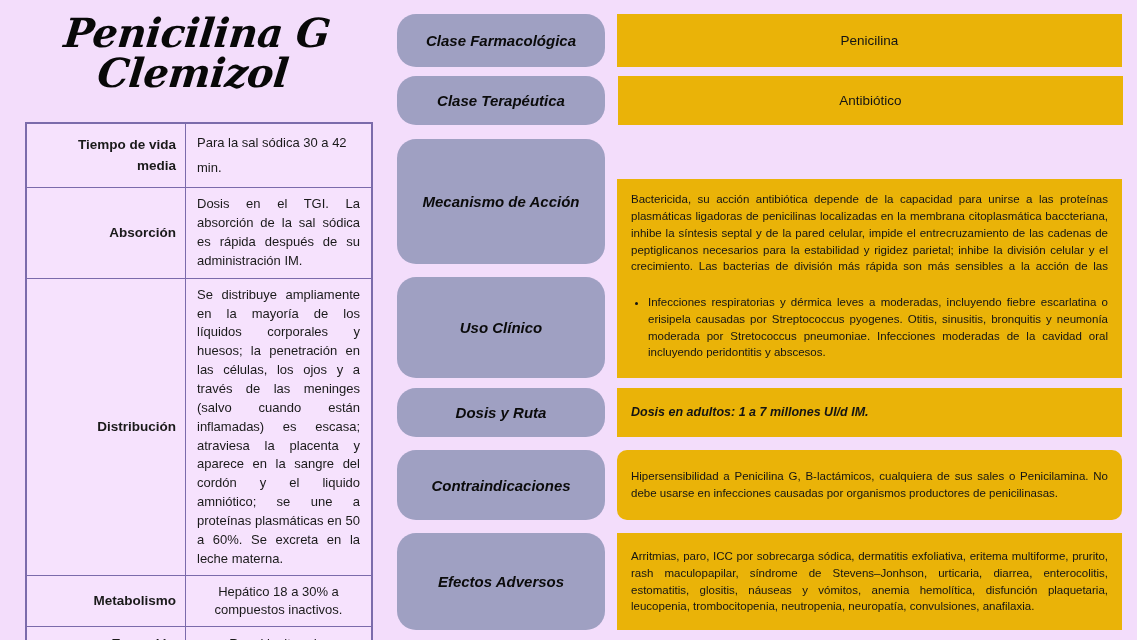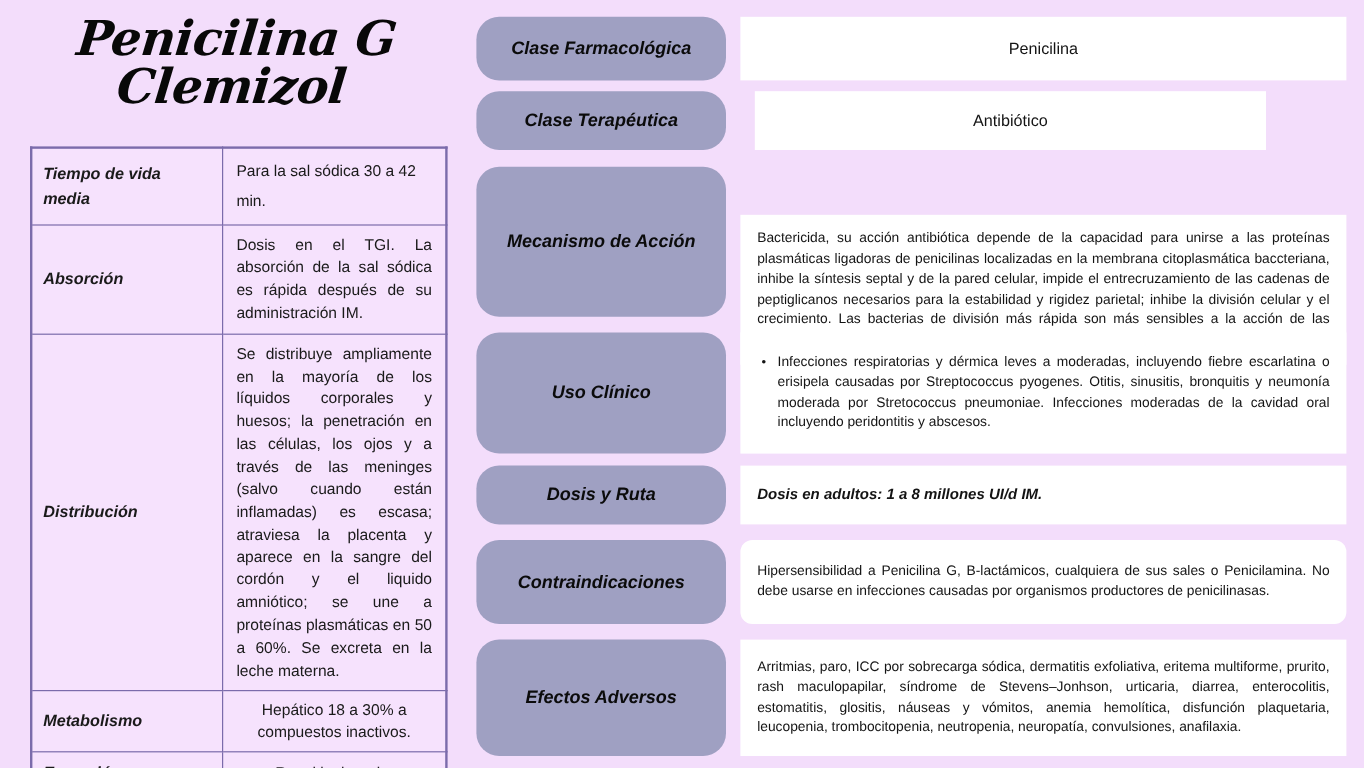--- a/index.html
+++ b/index.html
@@ -40,23 +40,22 @@
     background:#f6e2fd;
     table-layout:fixed;
   }
   .left-table td{
     border:1px solid #7b6bab;
     vertical-align:middle;
     padding:7px 9px;
   }
   .left-table td.lbl{
     width:140px;
-    text-align:left;
+    text-align:right;
     font-weight:700;
-    font-style:italic;
     font-size:13.5px;
     line-height:1.5;
   }
   .left-table td.val{
     text-align:justify;
     text-align-last:left;
     font-size:13px;
     line-height:1.45;
     padding-left:11px;padding-right:11px;
   }
@@ -76,21 +75,21 @@
     text-align:center;
     font-weight:700;font-style:italic;
     font-size:15px;
     color:#0b0b0b;
     padding:0 8px;
     box-sizing:border-box;
     border-radius:19px;
   }
   .rvalue{
     position:absolute;
-    background:#ffffff;
+    background:#eab308;
     box-sizing:border-box;
     padding:10px 14px;
     font-size:11.5px;
     line-height:1.45;
     color:#141414;
     display:flex;
     align-items:center;
   }
   .rvalue .inner{width:100%;}
   .rvalue.center .inner{text-align:center;font-size:13.5px;}
@@ -138,41 +137,41 @@
   </div>
 
   <div class="right-panel">
 
     <div class="rlabel" style="left:7px;top:14px;width:208px;height:53px;">Clase Farmacológica</div>
     <div class="rvalue center" style="left:227px;top:14px;width:505px;height:53px;">
       <div class="inner">Penicilina</div>
     </div>
 
     <div class="rlabel" style="left:7px;top:76px;width:208px;height:49px;">Clase Terapéutica</div>
-    <div class="rvalue center" style="left:239px;top:76px;width:426px;height:49px;">
+    <div class="rvalue center" style="left:228px;top:76px;width:505px;height:49px;">
       <div class="inner">Antibiótico</div>
     </div>
 
     <div class="rlabel" style="left:7px;top:139px;width:208px;height:125px;">Mecanismo de Acción</div>
     <div class="rvalue just" style="left:227px;top:139px;width:505px;height:125px;margin-top:40px;">
       <div class="inner">Bactericida, su acción antibiótica depende de la capacidad para unirse a las proteínas plasmáticas ligadoras de penicilinas localizadas en la membrana citoplasmática baccteriana, inhibe la síntesis septal y de la pared celular, impide el entrecruzamiento de las cadenas de peptiglicanos necesarios para la estabilidad y rigidez parietal; inhibe la división celular y el crecimiento. Las bacterias de división más rápida son más sensibles a la acción de las penicilinas.</div>
     </div>
 
     <div class="rlabel" style="left:7px;top:277px;width:208px;height:101px;">Uso Clínico</div>
     <div class="rvalue" style="left:227px;top:277px;width:505px;height:101px;">
       <div class="inner">
         <ul>
           <li>Infecciones respiratorias y dérmica leves a moderadas, incluyendo fiebre escarlatina o erisipela causadas por Streptococcus pyogenes. Otitis, sinusitis, bronquitis y neumonía moderada por Stretococcus pneumoniae. Infecciones moderadas de la cavidad oral incluyendo peridontitis y abscesos.</li>
         </ul>
       </div>
     </div>
 
     <div class="rlabel" style="left:7px;top:388px;width:208px;height:49px;">Dosis y Ruta</div>
     <div class="rvalue bolditalic" style="left:227px;top:388px;width:505px;height:49px;">
-      <div class="inner">Dosis en adultos: 1 a 8 millones UI/d IM.</div>
+      <div class="inner">Dosis en adultos: 1 a 7 millones UI/d IM.</div>
     </div>
 
     <div class="rlabel" style="left:7px;top:450px;width:208px;height:70px;">Contraindicaciones</div>
     <div class="rvalue just" style="left:227px;top:450px;width:505px;height:70px;border-radius:10px;">
       <div class="inner">Hipersensibilidad a Penicilina G, B-lactámicos, cualquiera de sus sales o Penicilamina. No debe usarse en infecciones causadas por organismos productores de penicilinasas.</div>
     </div>
 
     <div class="rlabel" style="left:7px;top:533px;width:208px;height:97px;">Efectos Adversos</div>
     <div class="rvalue just" style="left:227px;top:533px;width:505px;height:97px;">
       <div class="inner">Arritmias, paro, ICC por sobrecarga sódica, dermatitis exfoliativa, eritema multiforme, prurito, rash maculopapilar, síndrome de Stevens–Jonhson, urticaria, diarrea, enterocolitis, estomatitis, glositis, náuseas y vómitos, anemia hemolítica, disfunción plaquetaria, leucopenia, trombocitopenia, neutropenia, neuropatía, convulsiones, anafilaxia.</div>

